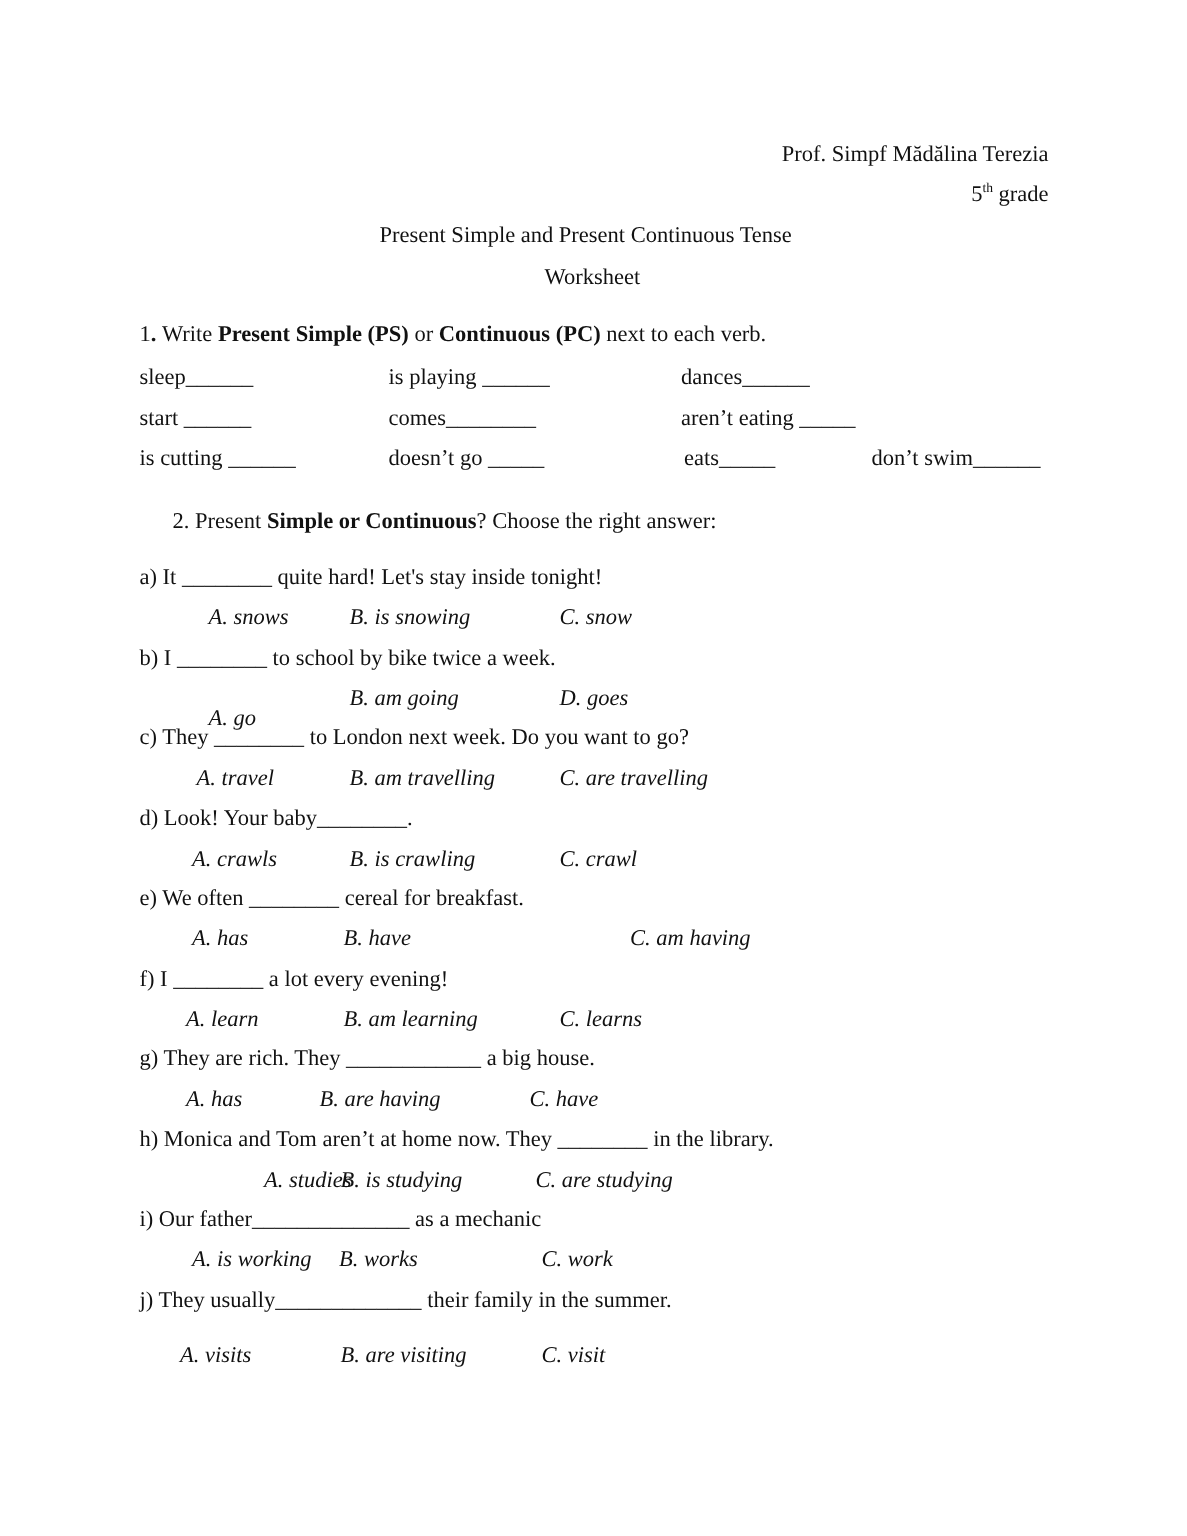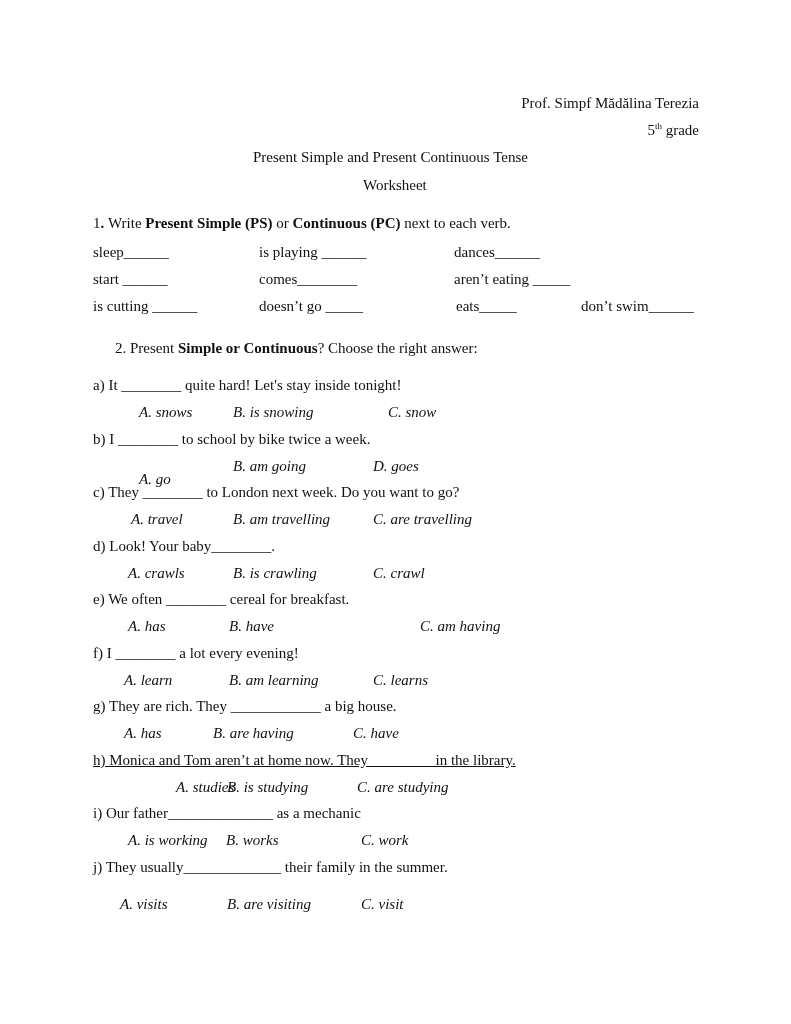--- a/index.html
+++ b/index.html
@@ -37,21 +37,21 @@
 <div class="abs" style="left:93px; top:297px;">is cutting ______</div>
 <div class="abs" style="left:259px; top:297px;">doesn’t go _____</div>
 <div class="abs" style="left:456px; top:297px;">eats_____</div>
 <div class="abs" style="left:581px; top:297px;">don’t swim______</div>
 
 <div class="abs" style="left:97px; top:339px;margin-left:18px;"><span>2. Present </span><b>Simple or Continuous</b><span>?  Choose the right answer:</span></div>
 
 <div class="abs" style="left:93px; top:376px;">a) It ________ quite hard! Let's stay inside tonight!</div>
 <div class="abs it" style="left:139px; top:403px;">A. snows</div>
 <div class="abs it" style="left:233px; top:403px;">B. is snowing</div>
-<div class="abs it" style="left:373px; top:403px;margin-left:15px;">C. snow</div>
+<div class="abs it" style="left:373px; top:403px;">C. snow</div>
 
 <div class="abs" style="left:93px; top:430px;">b) I ________ to school by bike twice a week.</div>
 <div class="abs it" style="left:139px; top:470px;text-align:right;">A. go</div>
 <div class="abs it" style="left:233px; top:457px;">B. am going</div>
 <div class="abs it" style="left:373px; top:457px;">D. goes</div>
 
 <div class="abs" style="left:93px; top:483px;">c)  They ________ to London next week. Do you want to go?</div>
 <div class="abs it" style="left:131px; top:510px;text-align:right;">A. travel</div>
 <div class="abs it" style="left:233px; top:510px;">B. am travelling</div>
 <div class="abs it" style="left:373px; top:510px;">C. are travelling</div>
@@ -69,21 +69,21 @@
 <div class="abs" style="left:93px; top:644px;">f) I ________ a lot every evening!</div>
 <div class="abs it" style="left:124px; top:671px;">A. learn</div>
 <div class="abs it" style="left:229px; top:671px;">B. am learning</div>
 <div class="abs it" style="left:373px; top:671px;">C. learns</div>
 
 <div class="abs" style="left:93px; top:697px;">g) They are rich. They ____________ a big house.</div>
 <div class="abs it" style="left:124px; top:724px;">A. has</div>
 <div class="abs it" style="left:213px; top:724px;">B. are having</div>
 <div class="abs it" style="left:353px; top:724px;">C. have</div>
 
-<div class="abs" style="left:93px; top:751px;text-decoration:underline;">h) Monica and Tom aren’t at home now. They ________ in the library.</div>
+<div class="abs" style="left:93px; top:751px;">h) Monica and Tom aren’t at home now. They ________ in the library.</div>
 <div class="abs it" style="left:128px; top:778px;margin-left:48px;">A. studies</div>
 <div class="abs it" style="left:227px; top:778px;">B. is studying</div>
 <div class="abs it" style="left:357px; top:778px;">C. are studying</div>
 
 <div class="abs" style="left:93px; top:804px;">i) Our father______________ as a mechanic</div>
 <div class="abs it" style="left:128px; top:831px;">A. is working</div>
 <div class="abs it" style="left:226px; top:831px;">B. works</div>
 <div class="abs it" style="left:361px; top:831px;">C. work</div>
 
 <div class="abs" style="left:93px; top:858px;">j) They usually_____________ their family in the summer.</div>

